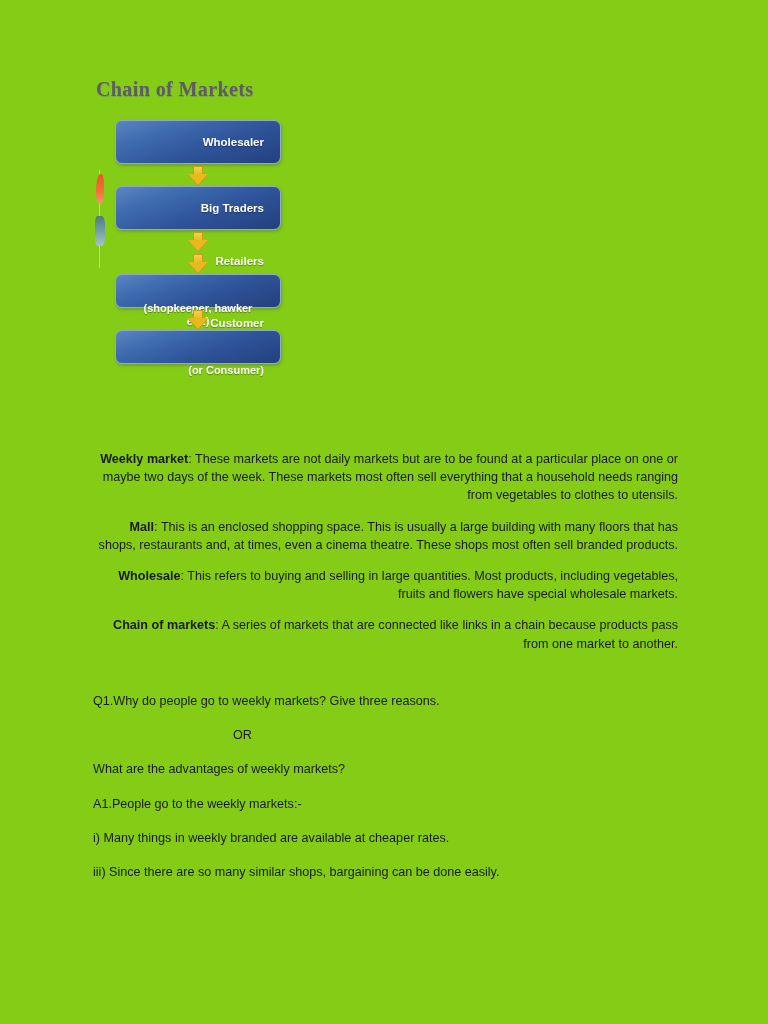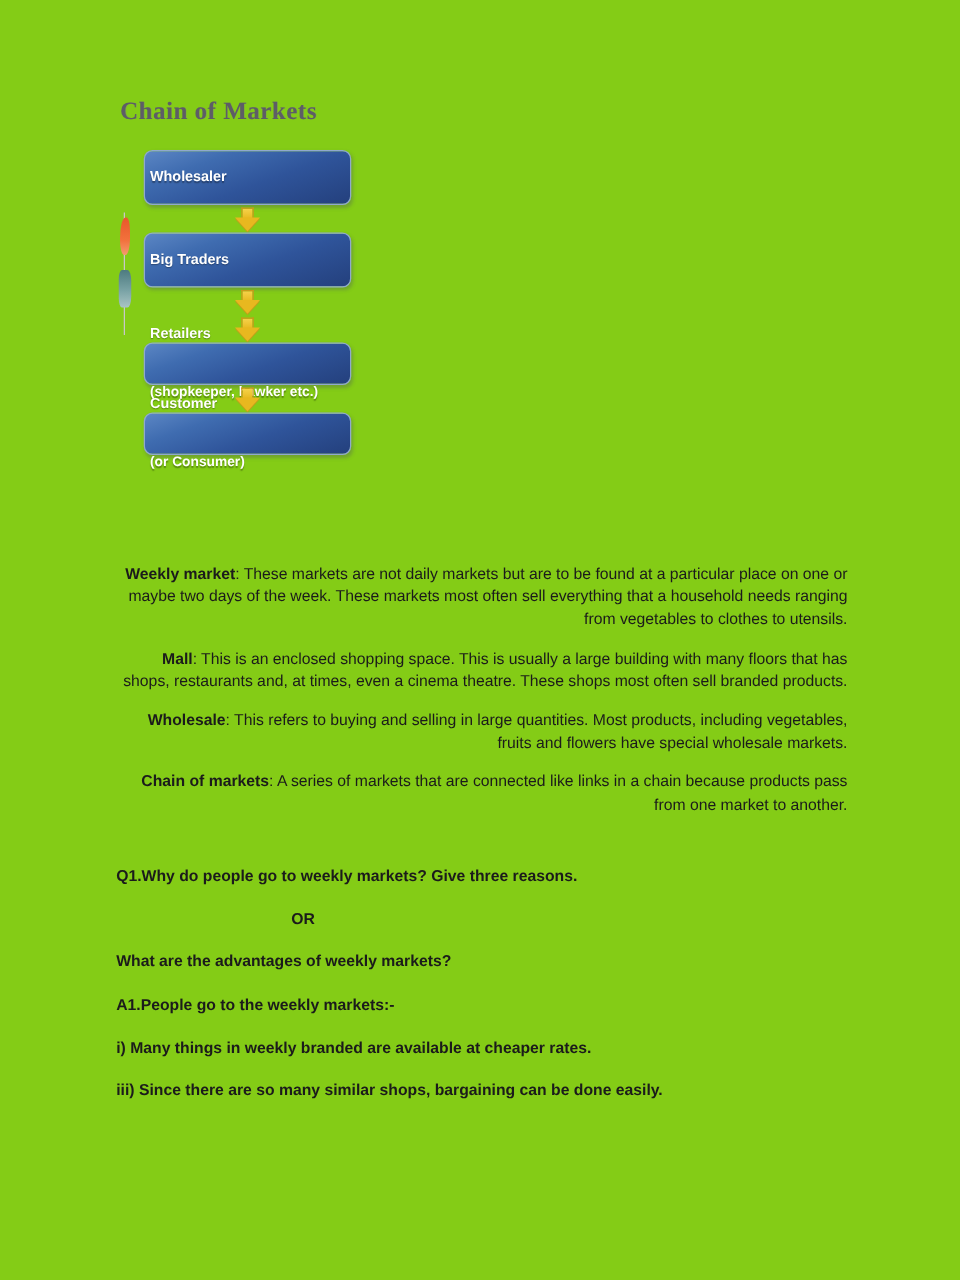--- a/index.html
+++ b/index.html
@@ -99,25 +99,25 @@
                 #3f6cb0 26%,
                 #2f549a 58%,
                 #24407d 100%);
     border: 1px solid #8fa9cd;
     box-shadow: 1px 2px 3px rgba(70,80,100,0.33);
     color: #ffffff;
     text-align: center;
     font-weight: bold;
     font-size: 11.5px;
     line-height: 13px;
-    padding: 0 4px;
+    padding: 0 16px;
     box-sizing: border-box;
     display: flex;
     flex-direction: column;
-    align-items: flex-start;
+    align-items: flex-end;
     justify-content: center;
     text-shadow: 0 1px 1px rgba(0,0,0,0.35);
   }
   .node.h1 { height: 44px; }
   .node.h2 { height: 34px; }
 
   .node .sub {
     font-weight: bold;
     font-size: 11px;
     line-height: 13px;
@@ -182,21 +182,20 @@
     position: absolute;
     left: 93px;
     top: 692px;
     width: 585px;
   }
   .qa-line {
     font-size: 12.6px;
     line-height: 18.2px;
     color: #1b1b1b;
     margin: 0 0 16px 0;
-    font-weight: bold;
   }
   .qa-line.or {
     padding-left: 140px;
     margin-bottom: 16px;
   }
   .qa-line.wrap { width: 470px; }
 </style>
 </head>
 <body>
 

